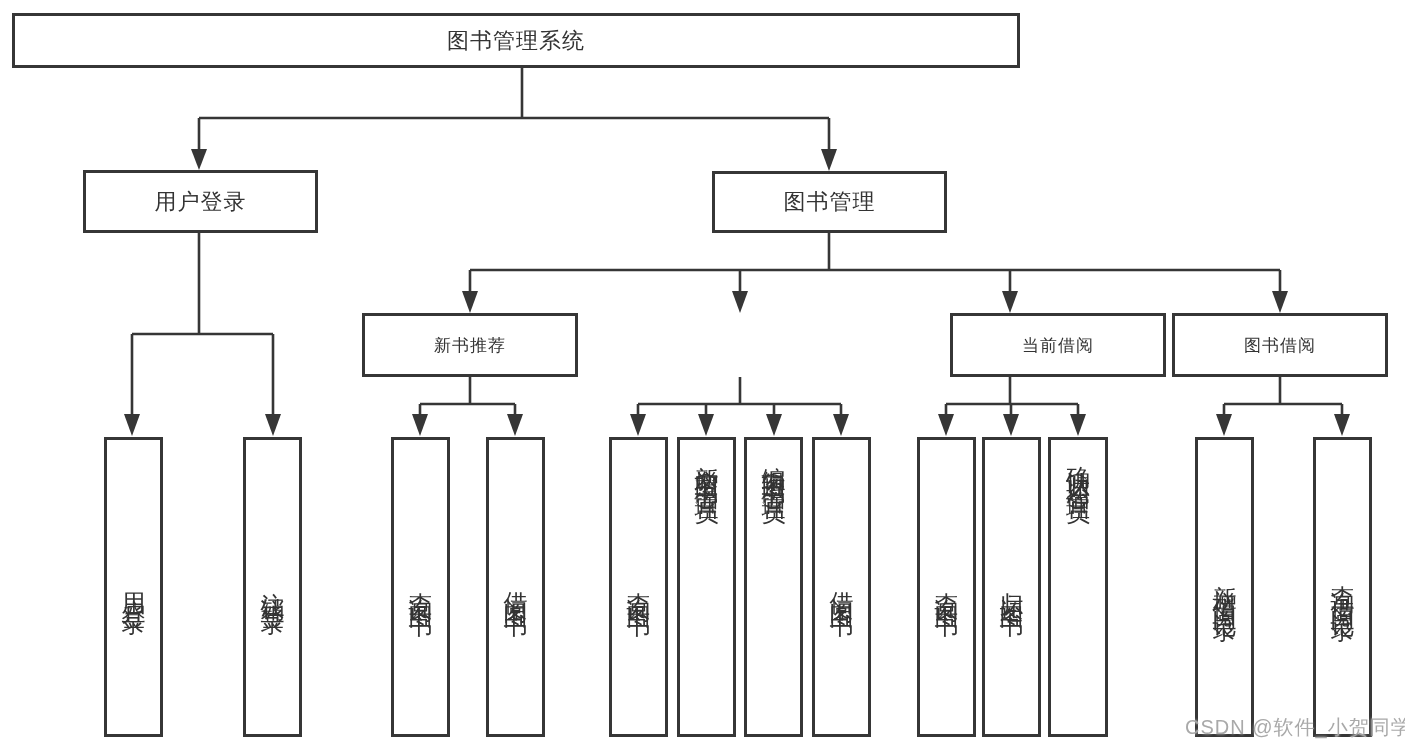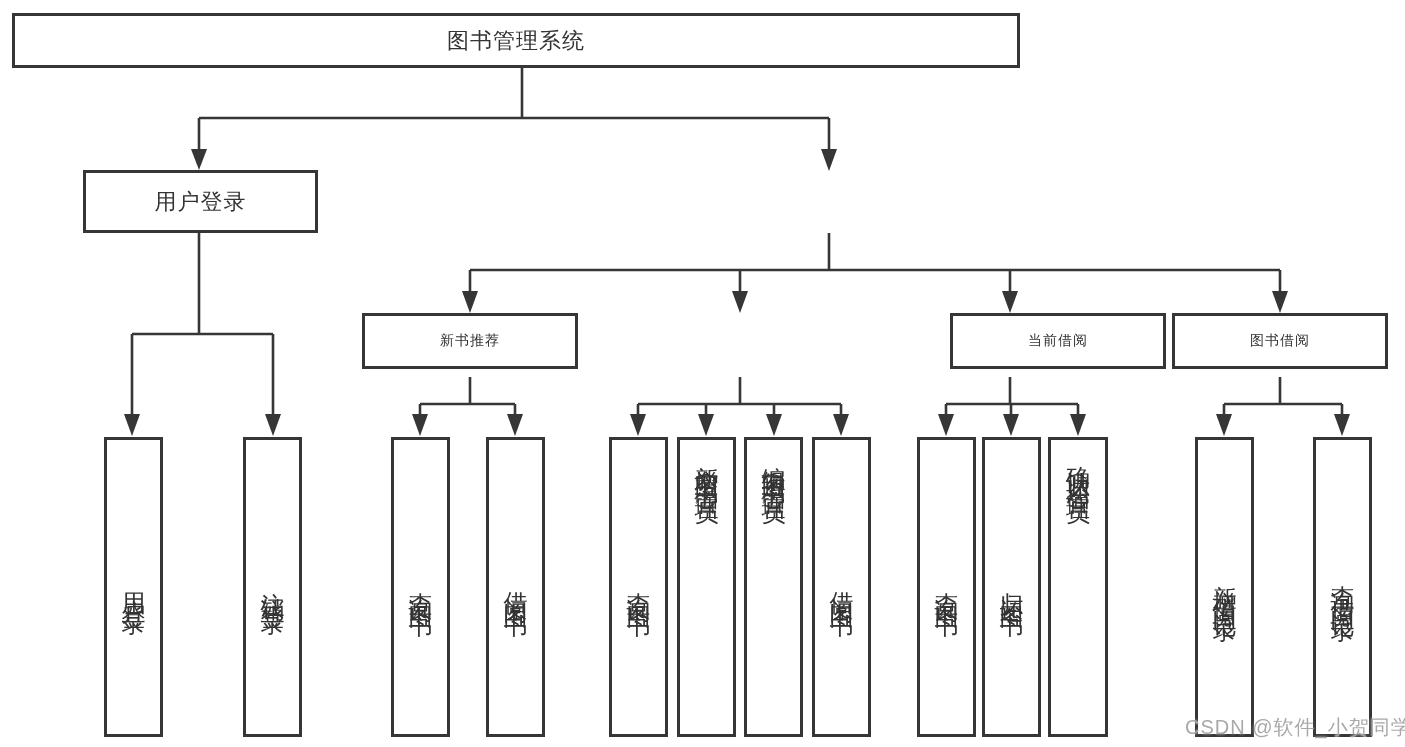--- a/index.html
+++ b/index.html
@@ -24,21 +24,21 @@
     box-sizing:border-box;
     border:3px solid var(--line);
     background:#ffffff;
     display:flex;align-items:center;justify-content:center;
     z-index:2;
   }
   .node-root{left:12px;top:13px;width:1008px;height:55px;font-size:22px;letter-spacing:1px;}
   .node-l2{top:170px;width:235px;height:63px;font-size:22px;letter-spacing:1px;}
   .node-l2.pos-user{left:83px;}
   .node-l2.pos-book{left:712px;top:171px;height:62px;}
-  .node-l3{top:313px;width:216px;height:56px;font-size:14px;letter-spacing:1px;}
+  .node-l3{top:313px;width:216px;height:64px;font-size:17px;letter-spacing:1px;}
   .node-l3.pos-1{left:362px;}
   .node-l3.pos-2{left:632px;}
   .node-l3.pos-3{left:950px;}
   .node-l3.pos-4{left:1172px;}
 
   .leaf{
     position:absolute;
     top:437px;height:300px;width:59px;
     box-sizing:border-box;
     border:3px solid var(--line);
@@ -109,20 +109,23 @@
     <polygon points="1334,414 1350,414 1342,436"></polygon>
   </svg>
 
   <div class="node node-root">
     <span>图书管理系统</span>
   </div>
 
   <div class="node node-l2 pos-user">
     <span>用户登录</span>
   </div>
+  <div class="node node-l2 pos-book">
+    <span>图书管理</span>
+  </div>
 
   <div class="node node-l3 pos-1">
     <span>新书推荐</span>
   </div>
   <div class="node node-l3 pos-3">
     <span>当前借阅</span>
   </div>
   <div class="node node-l3 pos-4">
     <span>图书借阅</span>
   </div>

